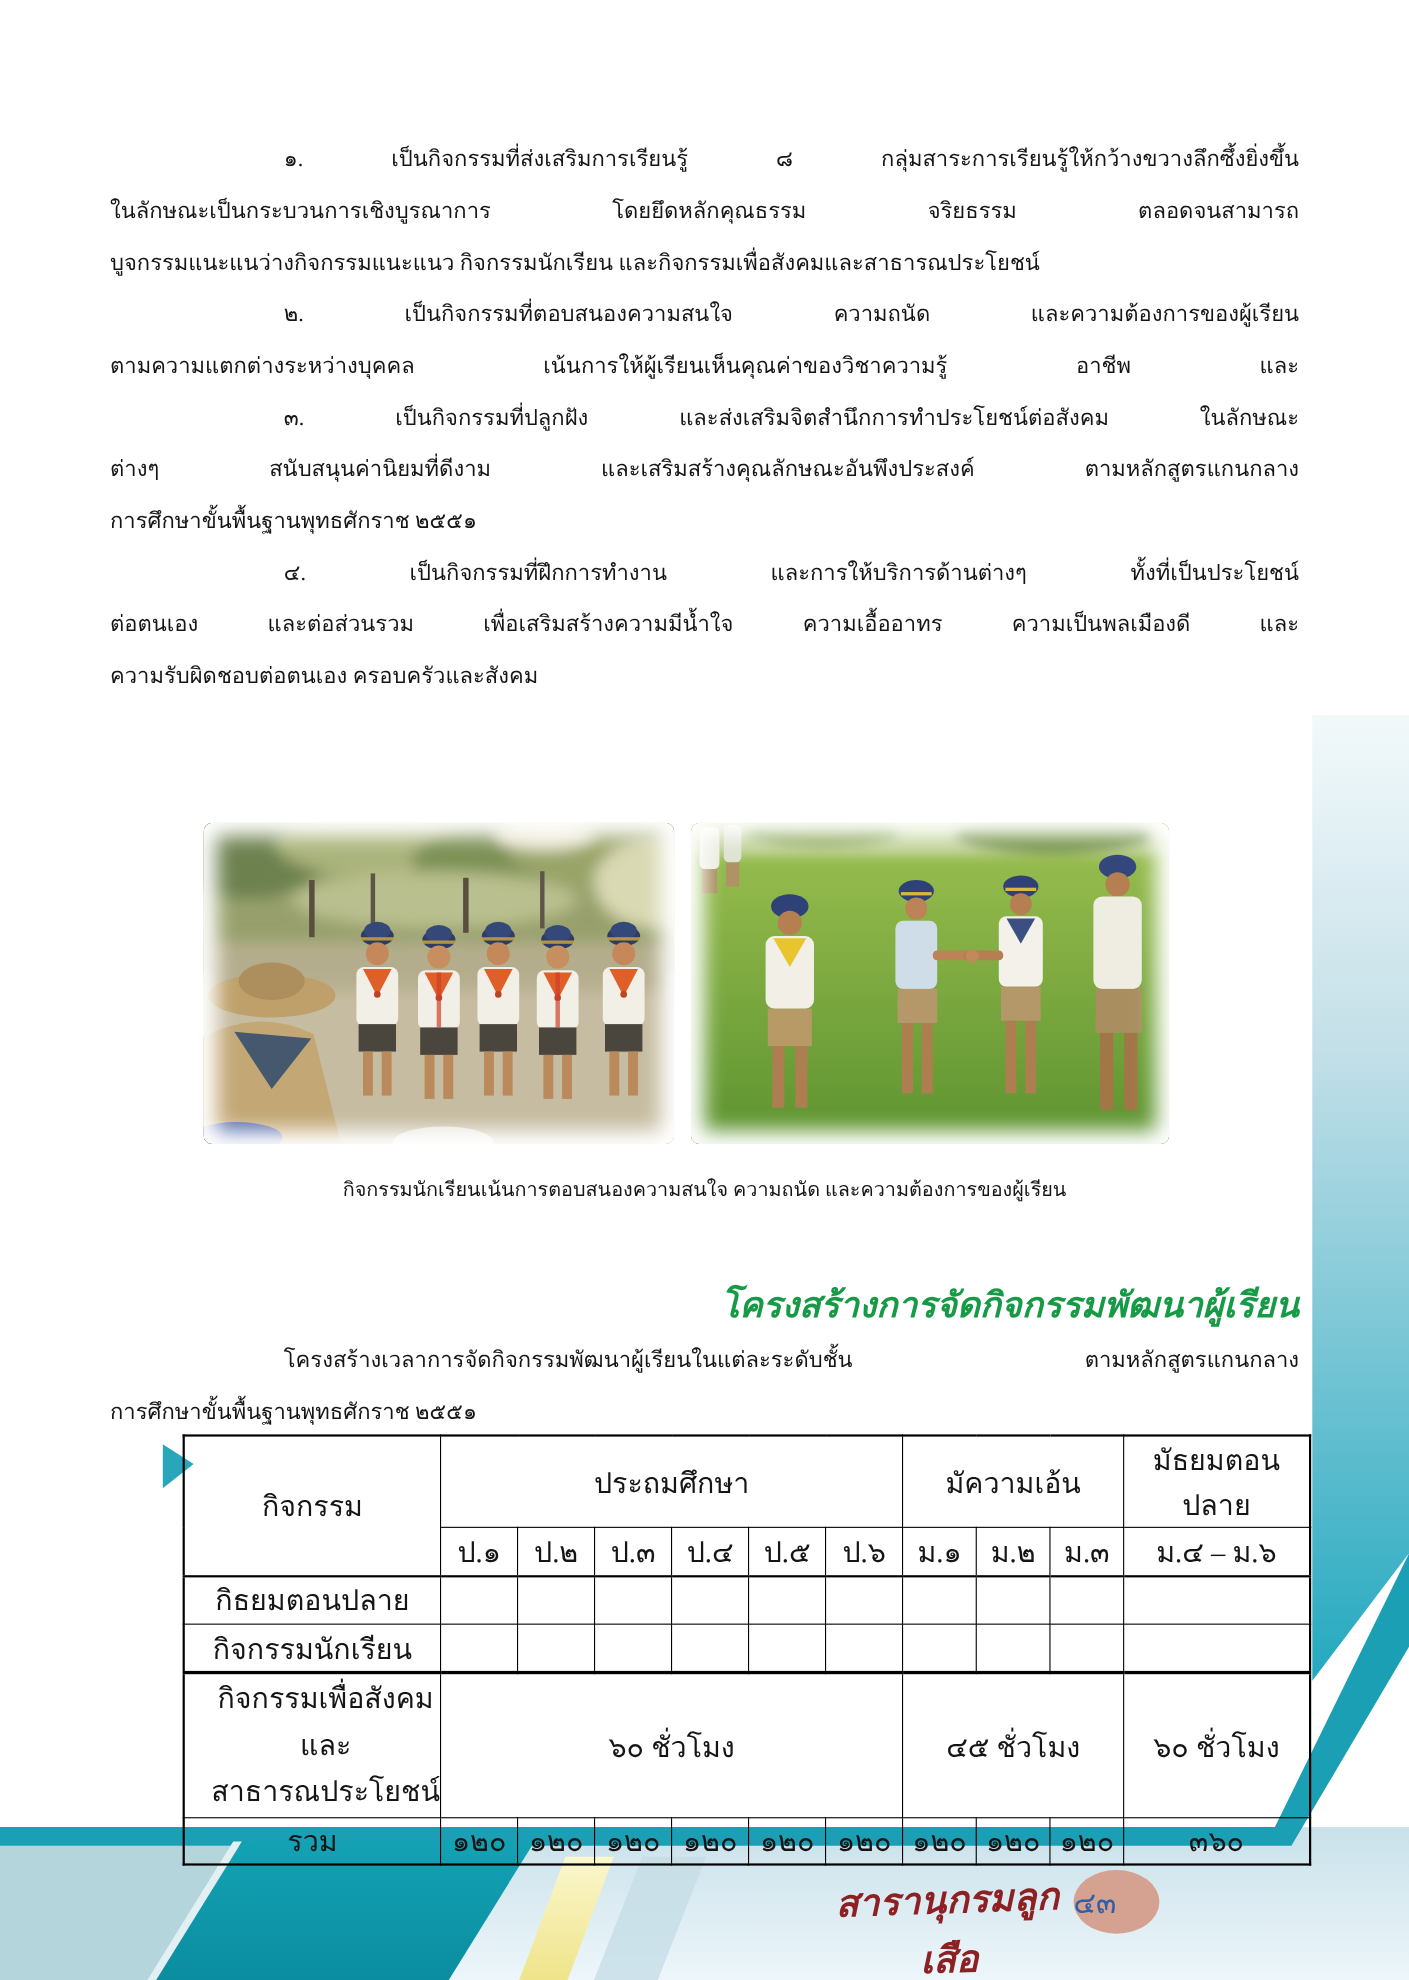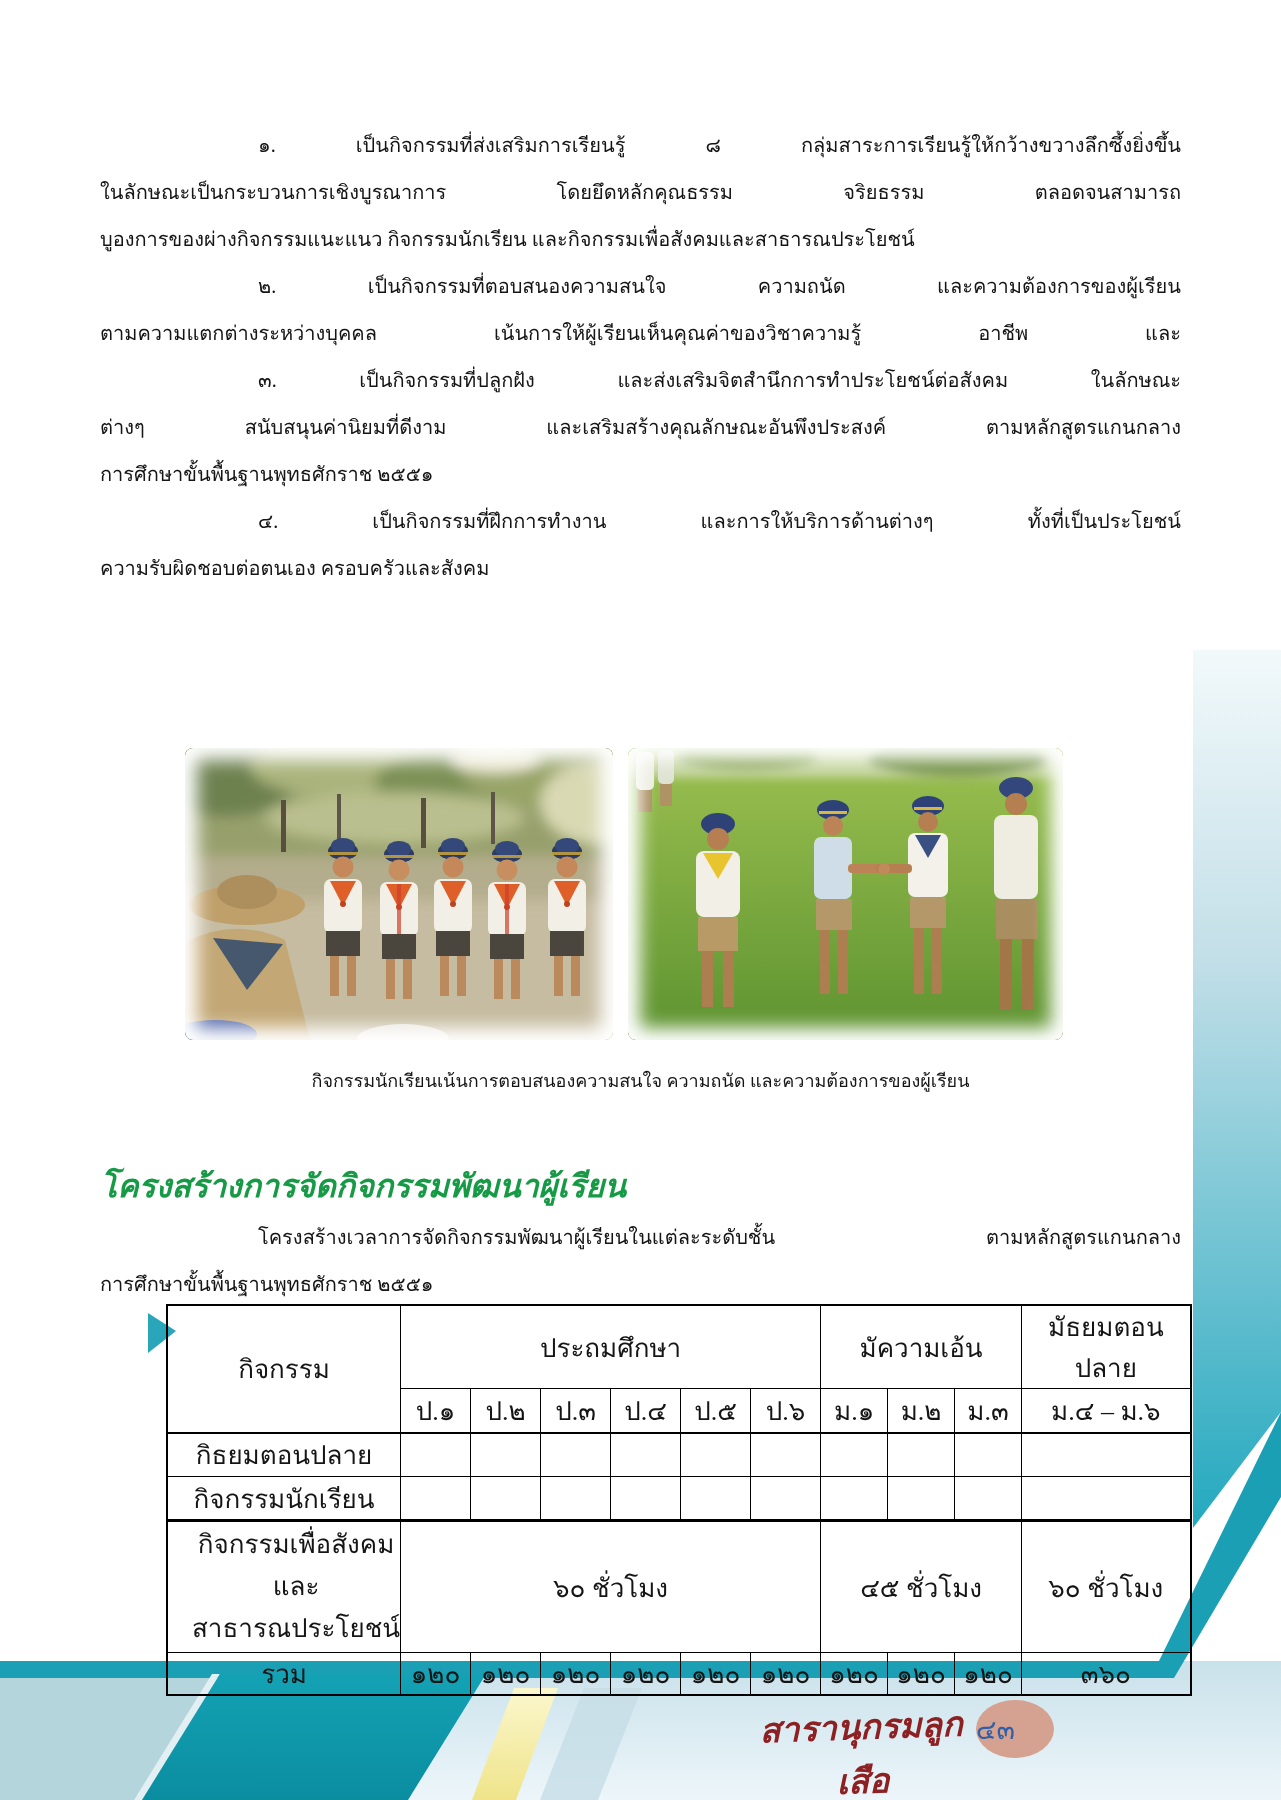--- a/index.html
+++ b/index.html
@@ -7,21 +7,21 @@
     width:1281px;height:1800px;position:relative;background:#ffffff;overflow:hidden;
     font-family:"Liberation Serif","DejaVu Serif",serif;color:#151515;
   }
   
   .layer{position:absolute;z-index:2;}
   #body-text{left:100px;top:122px;width:1081px;}
   .line{font-size:20px;line-height:47px;text-align:justify;text-align-last:justify;}
   .line.first{text-indent:158px;}
   .line.last{text-align-last:auto;}
   #photo-caption{left:100px;top:1066px;width:1081px;text-align:center;font-size:18px;}
-  #section-heading{left:100px;top:1160px;width:1081px;font-size:32px;font-weight:bold;font-style:italic;color:var(--green,#179a46);}
+  #section-heading{left:100px;top:1160px;width:1081px;font-size:32px;font-weight:bold;font-style:italic;color:var(--green,#179a46);text-align:right;}
   #section-intro{left:100px;top:1214px;width:1081px;}
   
   .photo{position:absolute;z-index:2;border-radius:8px;overflow:hidden;}
   .photo::after{content:"";position:absolute;inset:0;box-shadow:inset 0 0 18px 12px #ffffff;border-radius:8px;}
   #photo-left{left:185px;top:748px;width:428px;height:292px;}
   #photo-right{left:628px;top:748px;width:435px;height:292px;}
   .photo svg{display:block;width:100%;height:100%;}
   
   #table-wrap{left:166px;top:1304px;z-index:2;}
   table{border-collapse:collapse;table-layout:fixed;background:transparent;}
@@ -83,27 +83,28 @@
   <polygon points="514,1688 558,1688 516,1800 472,1800" fill="url(#yelGrad)"></polygon>
 
   <polygon points="584,1688 642,1688 598,1800 540,1800" fill="#c6dde6" opacity="0.8"></polygon>
 
   <polygon points="148,1313 176,1331 148,1353" fill="#2aa6bb"></polygon>
 </svg>
 
 <div class="layer" id="body-text">
     <div class="line first">๑.  เป็นกิจกรรมที่ส่งเสริมการเรียนรู้ ๘ กลุ่มสาระการเรียนรู้ให้กว้างขวางลึกซึ้งยิ่งขึ้น</div>
     <div class="line">ในลักษณะเป็นกระบวนการเชิงบูรณาการ โดยยึดหลักคุณธรรม จริยธรรม ตลอดจนสามารถ</div>
-    <div class="line last">บูองการของผ่างกิจกรรมแนะแนว กิจกรรมนักเรียน และกิจกรรมเพื่อสังคมและสาธารณประโยชน์</div>
+    <div class="line last">บูจกรรมแนะแนว่างกิจกรรมแนะแนว กิจกรรมนักเรียน และกิจกรรมเพื่อสังคมและสาธารณประโยชน์</div>
     <div class="line first">๒.  เป็นกิจกรรมที่ตอบสนองความสนใจ ความถนัด และความต้องการของผู้เรียน</div>
     <div class="line">ตามความแตกต่างระหว่างบุคคล เน้นการให้ผู้เรียนเห็นคุณค่าของวิชาความรู้ อาชีพ และ</div>
     <div class="line first">๓.  เป็นกิจกรรมที่ปลูกฝัง และส่งเสริมจิตสำนึกการทำประโยชน์ต่อสังคม ในลักษณะ</div>
     <div class="line">ต่างๆ สนับสนุนค่านิยมที่ดีงาม และเสริมสร้างคุณลักษณะอันพึงประสงค์ ตามหลักสูตรแกนกลาง</div>
     <div class="line last">การศึกษาขั้นพื้นฐานพุทธศักราช ๒๕๕๑</div>
     <div class="line first">๔.  เป็นกิจกรรมที่ฝึกการทำงาน และการให้บริการด้านต่างๆ ทั้งที่เป็นประโยชน์</div>
+    <div class="line">ต่อตนเอง และต่อส่วนรวม เพื่อเสริมสร้างความมีน้ำใจ ความเอื้ออาทร ความเป็นพลเมืองดี และ</div>
     <div class="line last">ความรับผิดชอบต่อตนเอง ครอบครัวและสังคม</div>
   </div>
 
 <div class="photo" id="photo-left">
   <svg viewBox="0 0 428 292" preserveAspectRatio="none">
     <defs>
         <filter id="b1" x="-30%" y="-30%" width="160%" height="160%">
           <feGaussianBlur stdDeviation="7"></feGaussianBlur>
         </filter>
       </defs>

